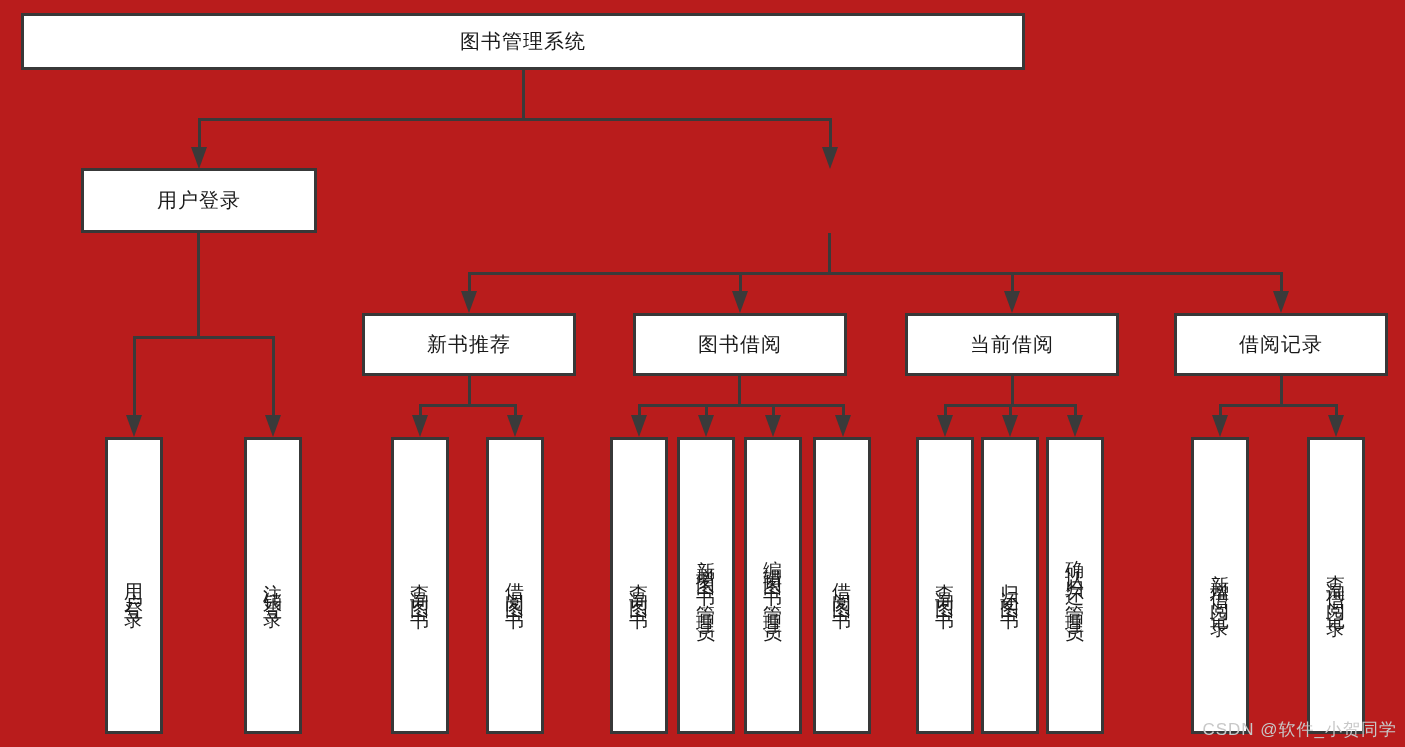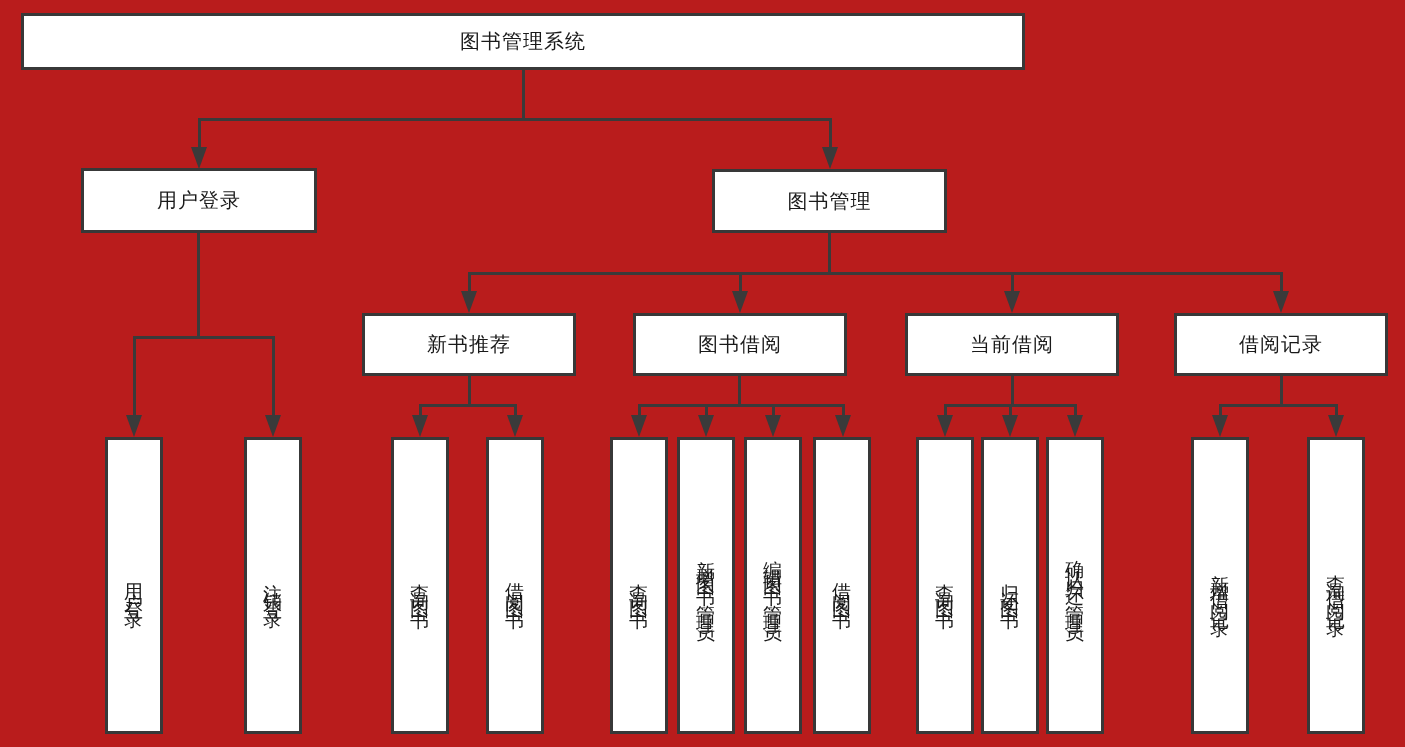--- a/index.html
+++ b/index.html
@@ -72,23 +72,20 @@
 
   <div class="line" style="left:522px;top:69px;width:3px;height:52px"></div>
   <div class="line" style="left:198px;top:118px;width:633px;height:3px"></div>
   <div class="line" style="left:198px;top:118px;width:3px;height:31px"></div>
   <div class="line" style="left:829px;top:118px;width:3px;height:31px"></div>
   <div class="arrow" style="left:191px;top:147px"></div>
   <div class="arrow" style="left:822px;top:147px"></div>
 
   <div class="box h" style="left:81px;top:168px;width:236px;height:65px">
     <span>用户登录</span>
-  </div>
-  <div class="box h" style="left:712px;top:169px;width:235px;height:64px">
-    <span>图书管理</span>
   </div>
 
   <div class="line" style="left:197px;top:233px;width:3px;height:106px"></div>
   <div class="line" style="left:133px;top:336px;width:141px;height:3px"></div>
   <div class="line" style="left:133px;top:336px;width:3px;height:81px"></div>
   <div class="line" style="left:272px;top:336px;width:3px;height:81px"></div>
   <div class="arrow" style="left:126px;top:415px"></div>
   <div class="arrow" style="left:265px;top:415px"></div>
 
   <div class="line" style="left:828px;top:233px;width:3px;height:42px"></div>
@@ -186,14 +183,15 @@
     <span>确认归还（管理员）</span>
   </div>
 
   <div class="box v" style="left:1191px;top:437px;width:58px;height:297px">
     <span>新增借阅记录</span>
   </div>
   <div class="box v" style="left:1307px;top:437px;width:58px;height:297px">
     <span>查询借阅记录</span>
   </div>
 
+  <div class="watermark">CSDN @软件_小贺同学</div>
 
 </div>
 
 </body></html>

